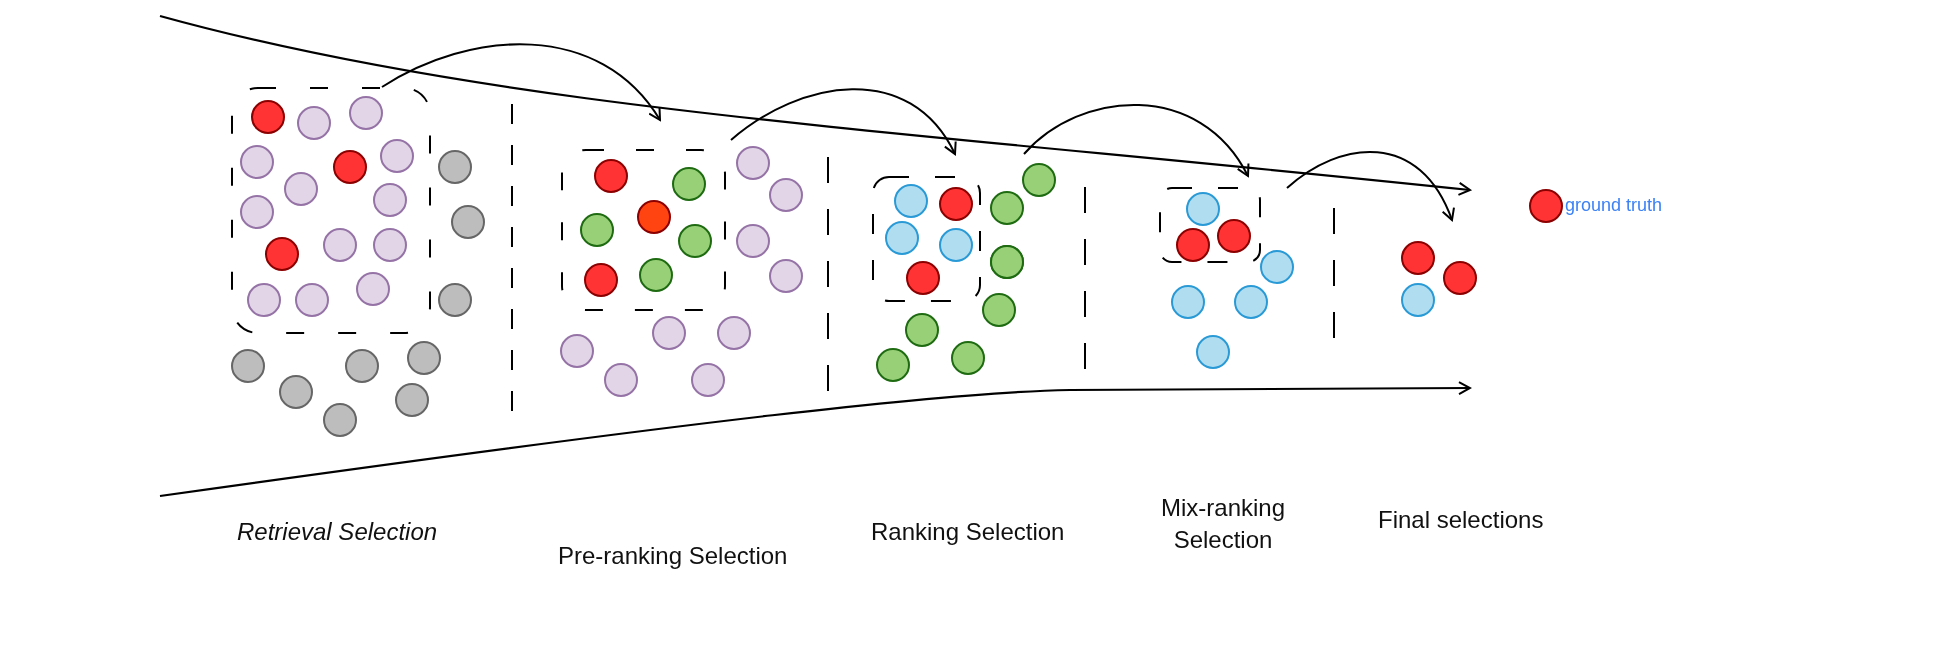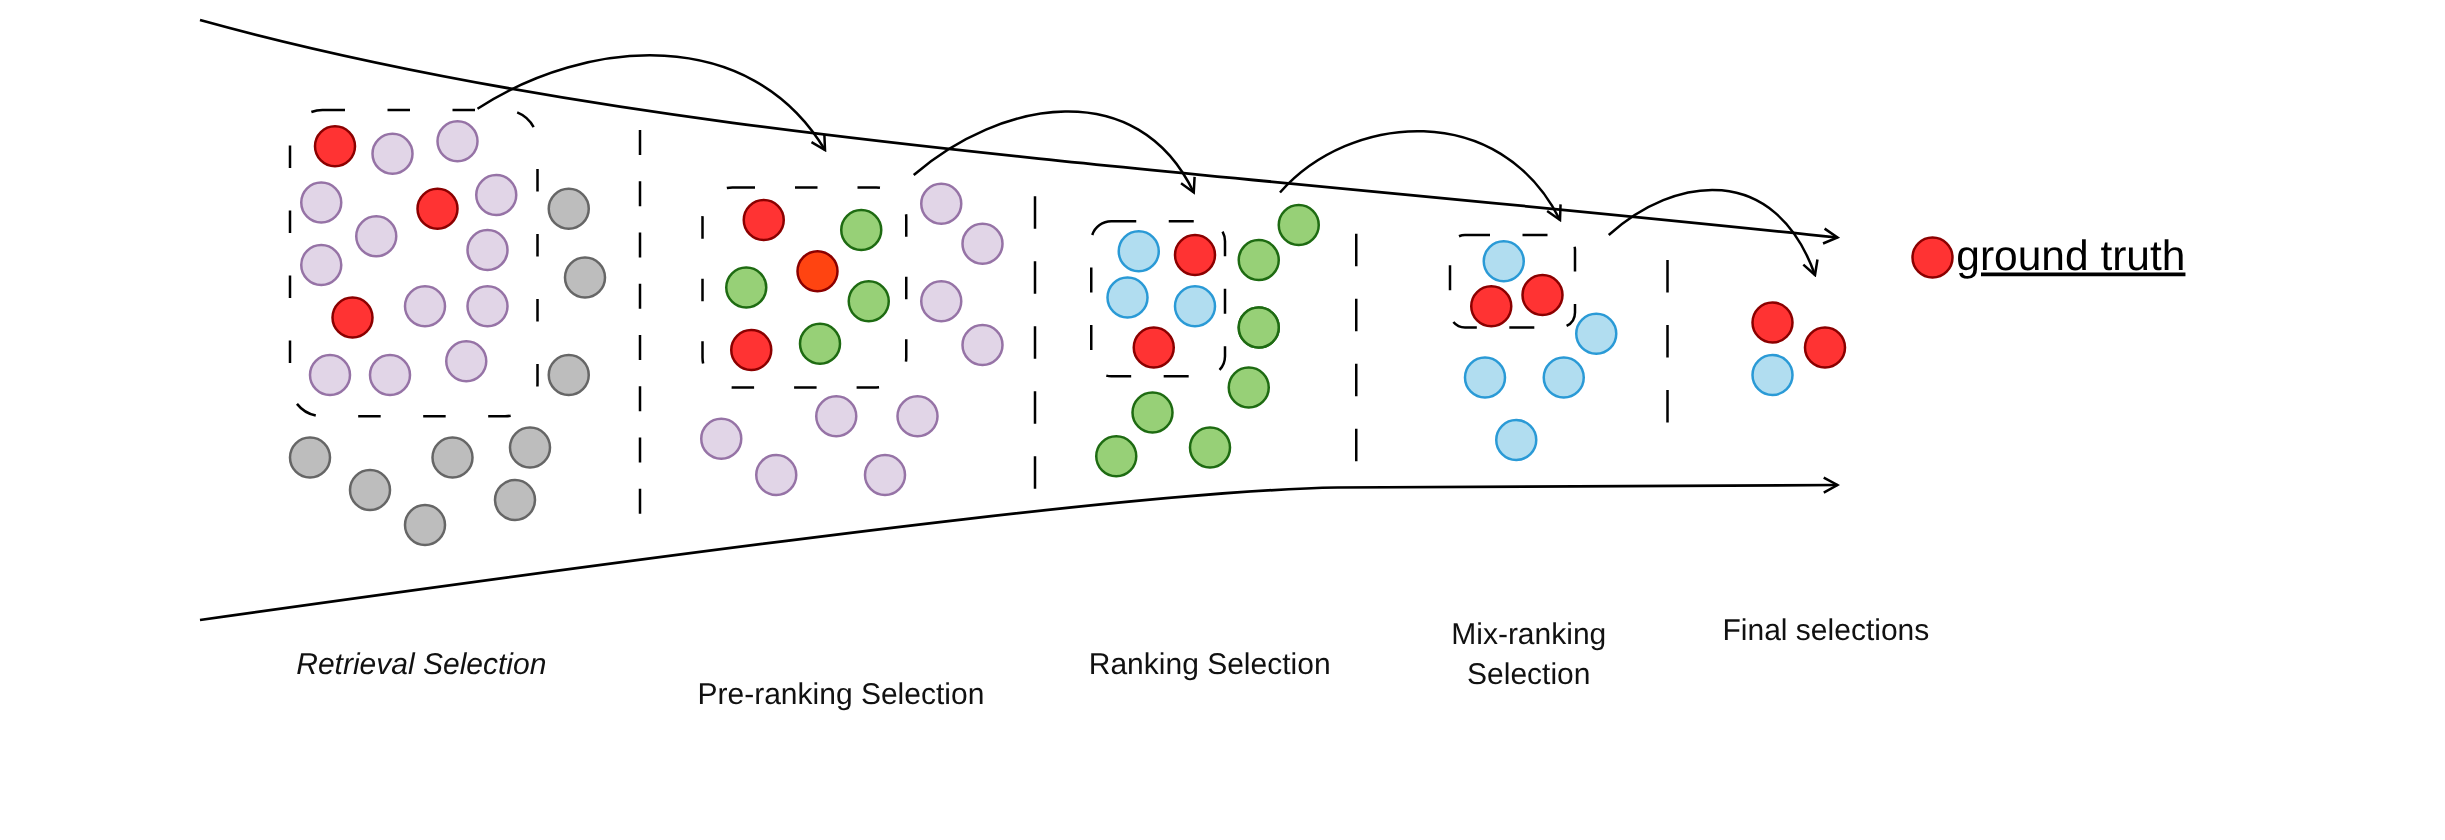--- a/index.html
+++ b/index.html
@@ -10,25 +10,24 @@
       font-family: "Liberation Sans", sans-serif;
       font-size: 24px;
       color: #111111;
       text-align: center;
       line-height: 32px;
       white-space: nowrap;
     }
     .legend-text {
       position: absolute;
       font-family: "Liberation Sans", sans-serif;
-      font-size: 34px;
-      color: #000000;
+      font-size: 18px;
+      color: #3b82f6;
       white-space: nowrap;
       line-height: 30px;
-      text-decoration: underline;
     }
   </style>
 </head>
 <body>
 
 <svg id="canvas" width="1956" height="672" viewBox="0 0 1956 672">
   <defs>
     <marker id="arrowhead" markerWidth="14" markerHeight="14" refX="12" refY="7" orient="auto" markerUnits="userSpaceOnUse">
       <path d="M1,1 L12,7 L1,13" fill="none" stroke="#000" stroke-width="2"></path>
     </marker>
@@ -122,15 +121,15 @@
     </g>
 </svg>
 
 <div class="label" style="left:237px; top:516px;font-style:italic;">Retrieval Selection</div>
 <div class="label" style="left:558px; top:540px;">Pre-ranking Selection</div>
 <div class="label" style="left:871px; top:516px;text-align:right;">Ranking Selection</div>
 <div class="label" style="left:1148px; top:492px; width:150px;">
   <div>Mix-ranking</div>
   <div>Selection</div>
 </div>
-<div class="label" style="left:1378px; top:489px;">Final selections</div>
+<div class="label" style="left:1378px; top:504px;">Final selections</div>
 
 <div class="legend-text" style="left:1565px; top:190px;">ground truth</div>
 
 </body></html>

